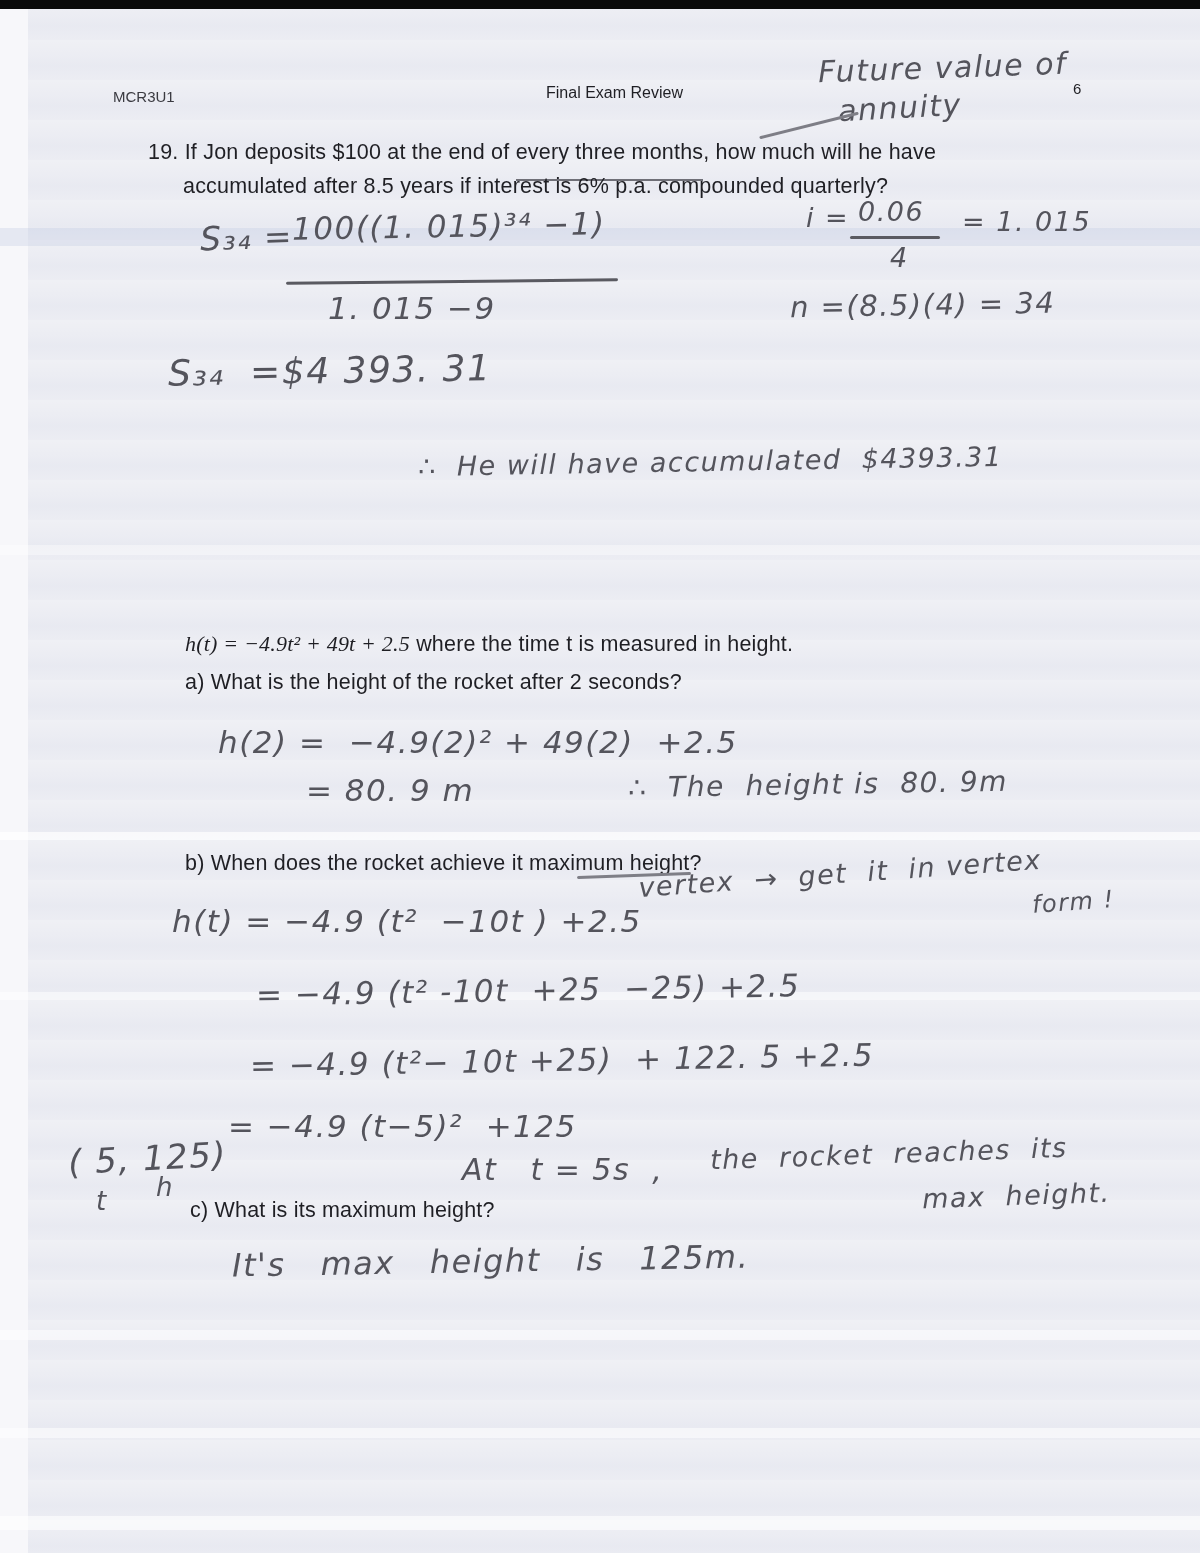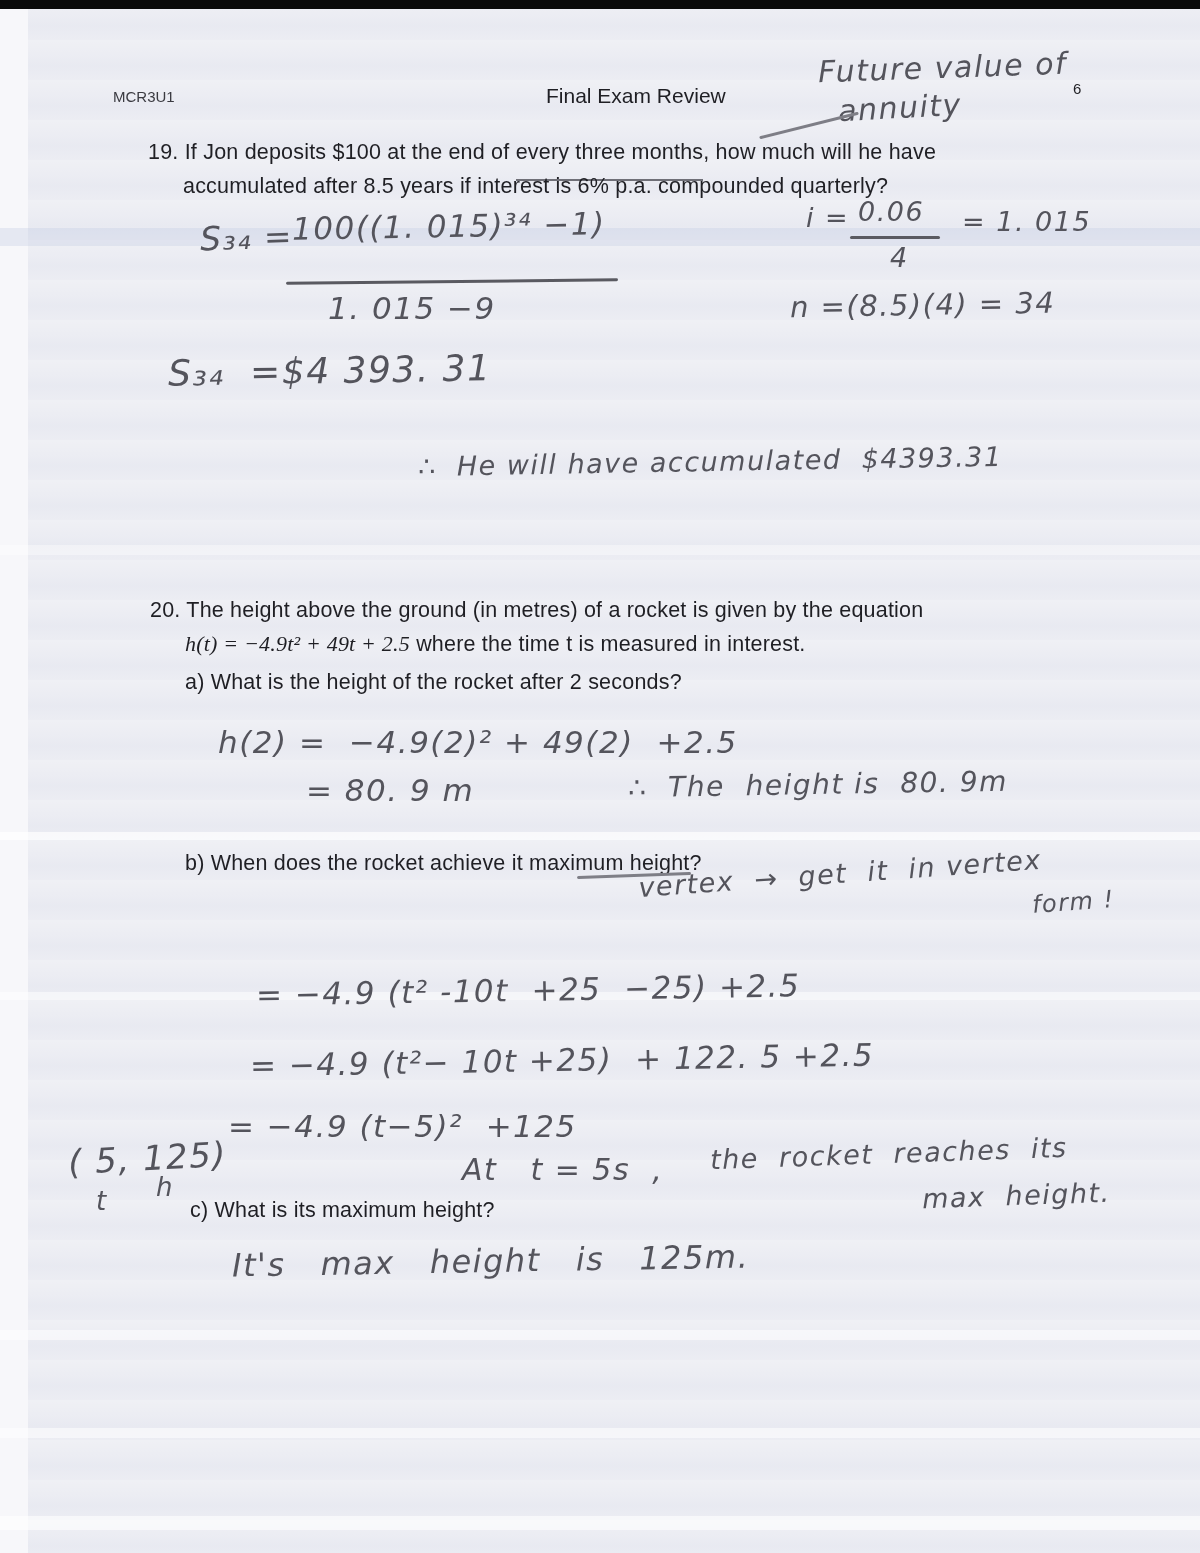--- a/index.html
+++ b/index.html
@@ -41,21 +41,21 @@
   <div class="left-margin"></div>
   <div class="streak" style="top:228px;height:18px;background:rgba(188,198,224,0.30);"></div>
   <div class="streak" style="top:545px;height:10px;background:rgba(255,255,255,0.40);"></div>
   <div class="streak" style="top:832px;height:8px;background:rgba(255,255,255,0.70);"></div>
   <div class="streak" style="top:992px;height:8px;background:rgba(255,255,255,0.50);"></div>
   <div class="streak" style="top:1330px;height:10px;background:rgba(255,255,255,0.55);"></div>
   <div class="streak" style="top:1428px;height:10px;background:rgba(255,255,255,0.55);"></div>
   <div class="streak" style="top:1516px;height:14px;background:rgba(255,255,255,0.60);"></div>
 
   <div class="print" style="left:113px;top:88px;font-size:15px;color:#3a3a40;">MCR3U1</div>
-  <div class="print" style="left:546px;top:84px;font-size:21px;">Final Exam Review</div>
+  <div class="print" style="left:546px;top:84px;font-size:16px;">Final Exam Review</div>
   <div class="print" style="left:1073px;top:80px;font-size:15px;">6</div>
 
   <div class="hand" style="left:818px;top:50px;font-size:30px;transform:rotate(-2deg);">Future value of</div>
   <div class="hand" style="left:838px;top:90px;font-size:30px;transform:rotate(-3deg);">annuity</div>
   <div class="stroke" style="left:758px;top:124px;width:102px;height:3px;transform:rotate(-14deg);"></div>
 
   <div class="print qtext" style="left:148px;top:140px;">
     <span>19.</span>
     <span>If Jon deposits $100 at the end of </span><span class="u-hand">every three months</span><span>, how much will he have</span>
   </div>
@@ -70,41 +70,38 @@
   <div class="hand" style="left:858px;top:196px;font-size:27px;">0.06</div>
   <div class="fracbar" style="left:850px;top:236px;width:90px;height:2.5px;"></div>
   <div class="hand" style="left:890px;top:242px;font-size:27px;">4</div>
   <div class="hand" style="left:962px;top:206px;font-size:27px;">= 1. 015</div>
 
   <div class="hand" style="left:790px;top:288px;font-size:29px;transform:rotate(-1deg);">n =(8.5)(4) = 34</div>
 
   <div class="hand" style="left:168px;top:350px;font-size:36px;transform:rotate(-1deg);">S₃₄  =$4 393. 31</div>
   <div class="hand" style="left:418px;top:446px;font-size:27px;transform:rotate(-1deg);">∴  He will have accumulated  $4393.31</div>
 
-  <div class="print qtext" style="left:150px;top:598px;">
-    <span>20.</span>
-    <span>The height above the ground (in metres) of a rocket is given by the equation</span>
-  </div>
   <div class="print qtext" style="left:185px;top:631px;">
-    <span class="mathprint" style="font-size:22px;">h(t) = −4.9t² + 49t + 2.5</span><span> where the time t is measured in interest.</span>
+    <span class="mathprint" style="font-size:22px;">h(t) = −4.9t² + 49t + 2.5</span><span> where the time t is measured in height.</span>
   </div>
   <div class="print qtext" style="left:185px;top:670px;">a) What is the height of the rocket after 2 seconds?</div>
 
   <div class="hand" style="left:218px;top:724px;font-size:31px;">h(2) =  −4.9(2)² + 49(2)  +2.5</div>
   <div class="hand" style="left:306px;top:772px;font-size:31px;">= 80. 9 m</div>
   <div class="hand" style="left:628px;top:768px;font-size:28px;transform:rotate(-1deg);">∴  The  height is  80. 9m</div>
 
   <div class="print qtext" style="left:185px;top:840px;margin-top:11px;">
     <span>b) When does the rocket achieve it </span><span>maximum</span><span> height?</span>
   </div>
   <div class="stroke" style="left:577px;top:874px;width:114px;height:3px;transform:rotate(-2deg);"></div>
 
   <div class="hand" style="left:638px;top:858px;font-size:27px;transform:rotate(-4deg);">vertex  →  get  it  in vertex</div>
   <div class="hand" style="left:1032px;top:888px;font-size:24px;transform:rotate(-4deg);">form !</div>
 
+  <div class="hand" style="left:172px;top:903px;font-size:31px;">h(t) = −4.9 (t²  −10t ) +2.5</div>
   <div class="hand" style="left:256px;top:972px;font-size:31px;transform:rotate(-1deg);">= −4.9 (t² -10t  +25  −25) +2.5</div>
   <div class="hand" style="left:250px;top:1042px;font-size:31px;transform:rotate(-1deg);">= −4.9 (t²− 10t +25)  + 122. 5 +2.5</div>
   <div class="hand" style="left:228px;top:1108px;font-size:31px;">= −4.9 (t−5)²  +125</div>
 
   <div class="hand" style="left:68px;top:1138px;font-size:34px;transform:rotate(-3deg);">( 5, 125)</div>
   <div class="hand" style="left:96px;top:1186px;font-size:26px;">t</div>
   <div class="hand" style="left:156px;top:1172px;font-size:26px;">h</div>
 
   <div class="hand" style="left:462px;top:1152px;font-size:30px;">At   t = 5s  ,</div>
   <div class="hand" style="left:710px;top:1138px;font-size:27px;transform:rotate(-2deg);">the  rocket  reaches  its</div>

